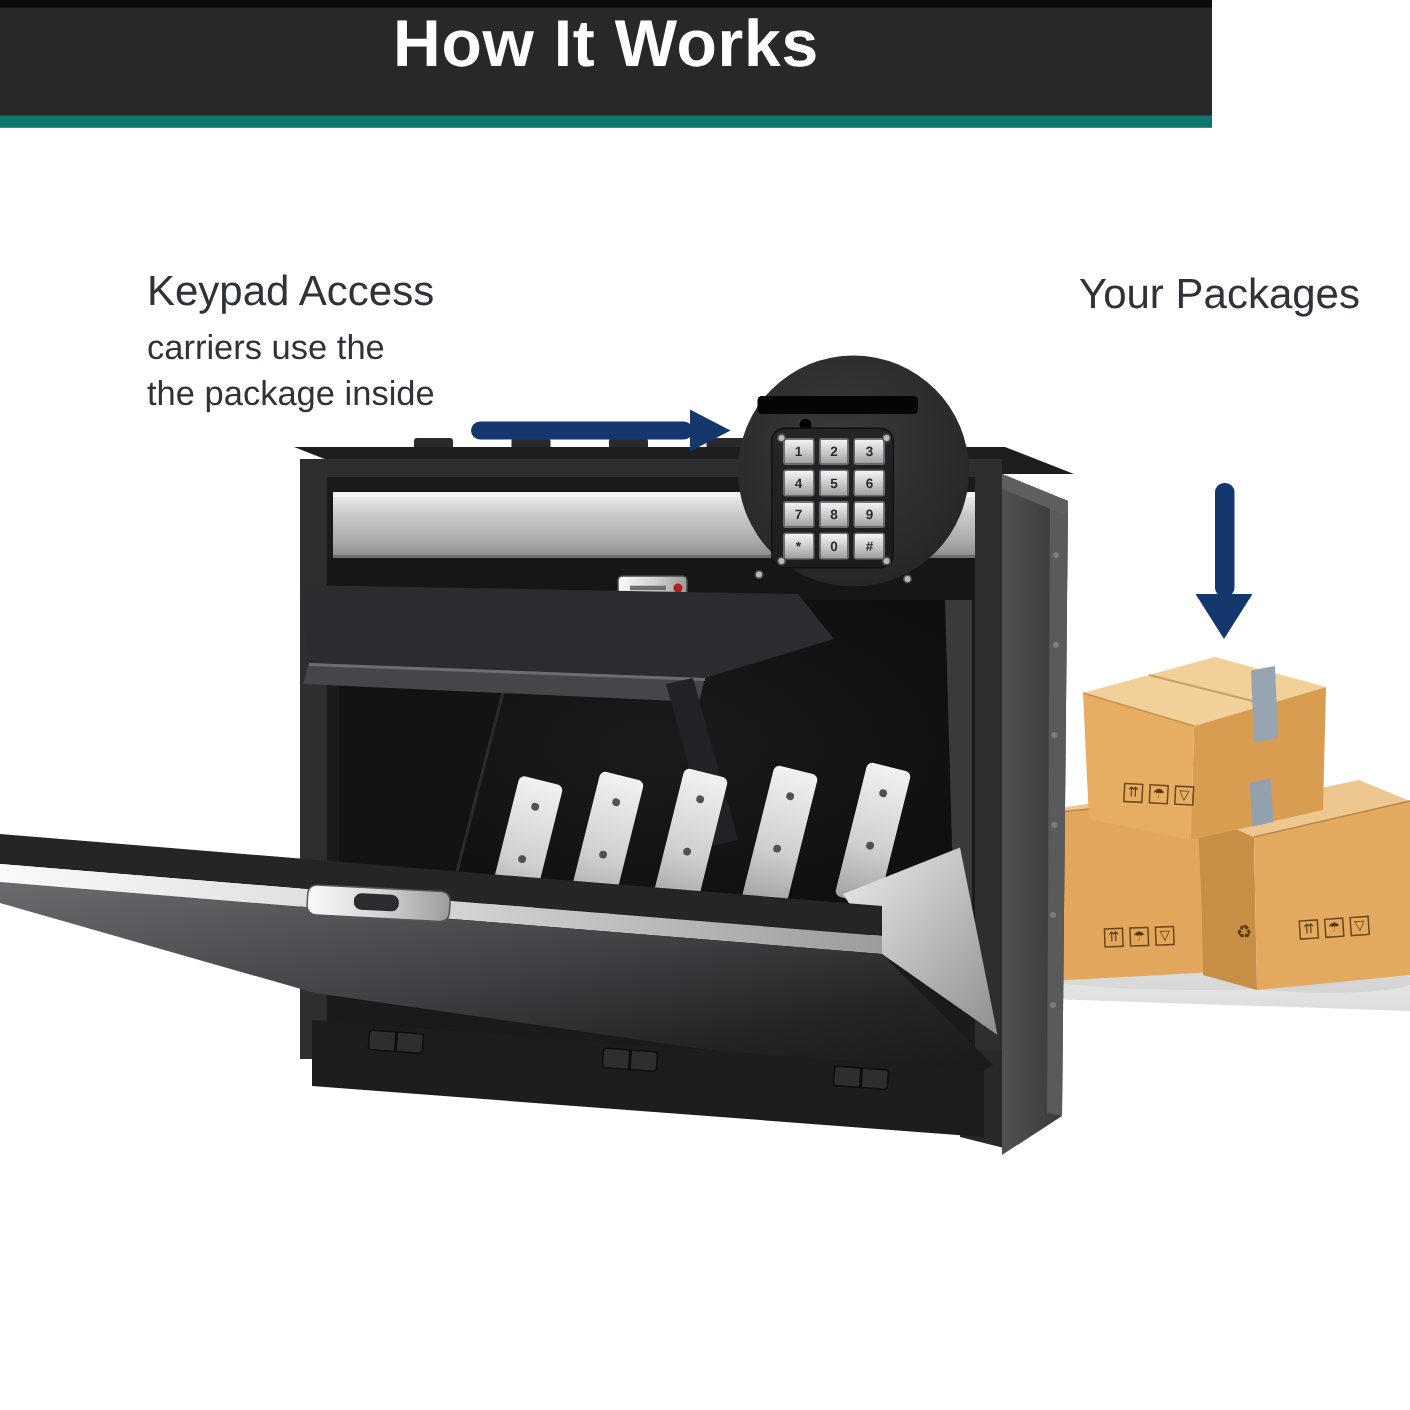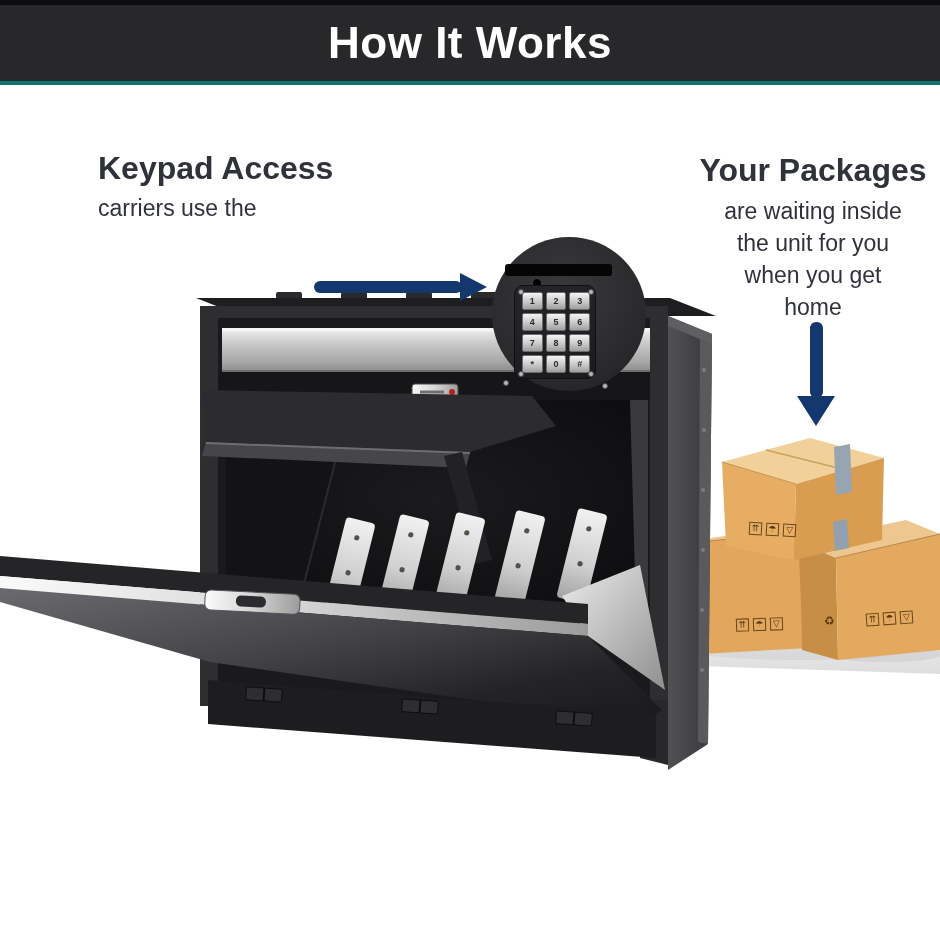--- a/index.html
+++ b/index.html
@@ -1,27 +1,27 @@
 <!DOCTYPE html>
 <html style="--header-bg: #28282b; --title-color: #ffffff; --text-dark: #30323a; --arrow: #14386e; --unit-dark: #2e2e31; --unit-side: #47474a; --steel-light: #d9d9d9; --foam-black: #0d0d0f; --box-tan: #e2a75c; --box-tan-light: #eec88f; --box-tan-dark: #cd9148; --tape-blue: #93a0ad;"><head>
 <meta charset="utf-8">
 <style>
   html,body{margin:0;padding:0;background:#ffffff;}
   body{width:940px;height:940px;position:relative;overflow:hidden;
        font-family:"Liberation Sans","DejaVu Sans",sans-serif;}
   
-  .header{position:absolute;left:0;top:0;width:940px;height:85px;
+  .header{position:absolute;left:0;top:0;width:808px;height:85px;
           background:var(--header-bg);border-top:5px solid #0c0c0e;
-          border-bottom:4px solid #0f766e;box-sizing:border-box;
-          display:flex;align-items:center;justify-content:center;}
+          border-bottom:8px solid #0f766e;box-sizing:border-box;
+          display:flex;justify-content:center;}
   .header h1{margin:0;color:var(--title-color);font-size:44px;font-weight:800;
              letter-spacing:.5px;}
   
   .ann{position:absolute;color:var(--text-dark);font-weight:700;}
-  .ann .ann-title{font-size:32px;font-weight:700;margin-bottom:6px;}
+  .ann .ann-title{font-size:28px;font-weight:400;margin-bottom:6px;margin-top:28px;}
   .ann .line{font-size:23px;line-height:31px;font-weight:400;}
   #ann-keypad{left:98px;top:150px;text-align:left;width:240px;}
   #ann-packages{left:699px;top:152px;width:228px;text-align:center;}
   #ann-packages .line{line-height:32px;}
   
   .arrow-h{position:absolute;left:314px;top:281px;width:148px;height:12px;
            background:var(--arrow);border-radius:6px;}
   .arrow-h .head{position:absolute;left:146px;top:-8px;width:0;height:0;
            border-left:27px solid var(--arrow);
            border-top:14px solid transparent;border-bottom:14px solid transparent;}
@@ -241,31 +241,26 @@
 </svg>
 
 <header class="header">
   <h1>How It Works</h1>
 </header>
 
 <div class="ann" id="ann-keypad">
   <div class="ann-title">Keypad Access</div>
   <div>
       <div class="line">carriers use the</div>
+      <div class="line">the package inside</div>
     </div>
 </div>
 
 <div class="ann" id="ann-packages">
   <div class="ann-title">Your Packages</div>
-  <div>
-      <div class="line">are waiting inside</div>
-      <div class="line">the unit for you</div>
-      <div class="line">when you get</div>
-      <div class="line">home</div>
-    </div>
 </div>
 
 <div class="arrow-h">
   <div class="head"></div>
 </div>
 <div class="arrow-v">
   <div class="head"></div>
 </div>
 
 <div class="kp-circle">

